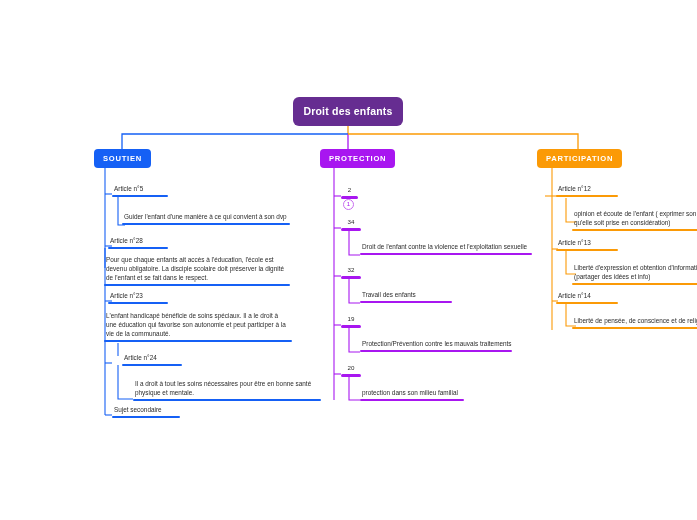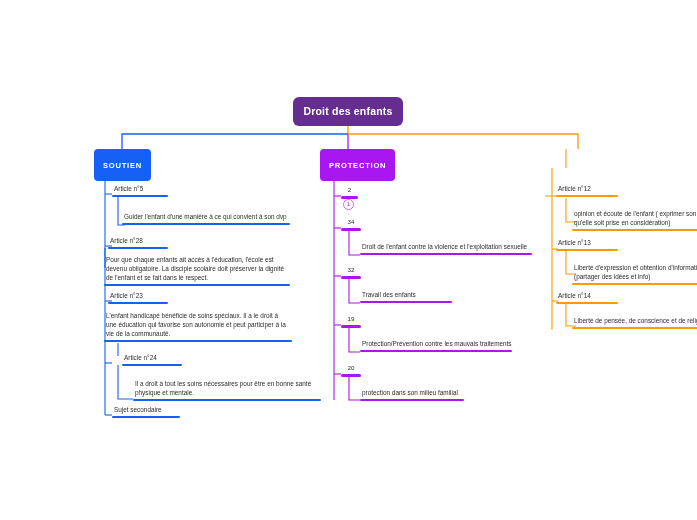--- a/index.html
+++ b/index.html
@@ -39,21 +39,21 @@
     display: flex;
     align-items: center;
     justify-content: center;
     text-align: center;
     line-height: 1.1;
   }
 
   
   .branch-pill {
     position: absolute;
-    height: 32px;
+    height: 19px;
     border-radius: 4px;
     color: #ffffff;
     font-size: 7.6px;
     font-weight: bold;
     letter-spacing: .75px;
     display: flex;
     align-items: center;
     justify-content: center;
     padding: 1px 9px;
     white-space: nowrap;
@@ -163,20 +163,23 @@
   <div class="root-node">
     <span>Droit des enfants</span>
   </div>
 
   <div class="branch-pill pill-soutien">
     <span>SOUTIEN</span>
   </div>
   <div class="branch-pill pill-protection">
     <span>PROTECTION</span>
   </div>
+  <div class="branch-pill pill-participation">
+    <span>PARTICIPATION</span>
+  </div>
 
   <div class="node u-blue thin" style="left:112px; top:184px; width:56px;">
     <span class="node-text">Article n°5</span>
     <span class="node-underline"></span>
   </div>
 
   <div class="node u-blue" style="left:122px; top:212px; width:168px;">
     <span class="node-text">Guider l'enfant d'une manière à ce qui convient à son dvp</span>
     <span class="node-underline"></span>
   </div>

